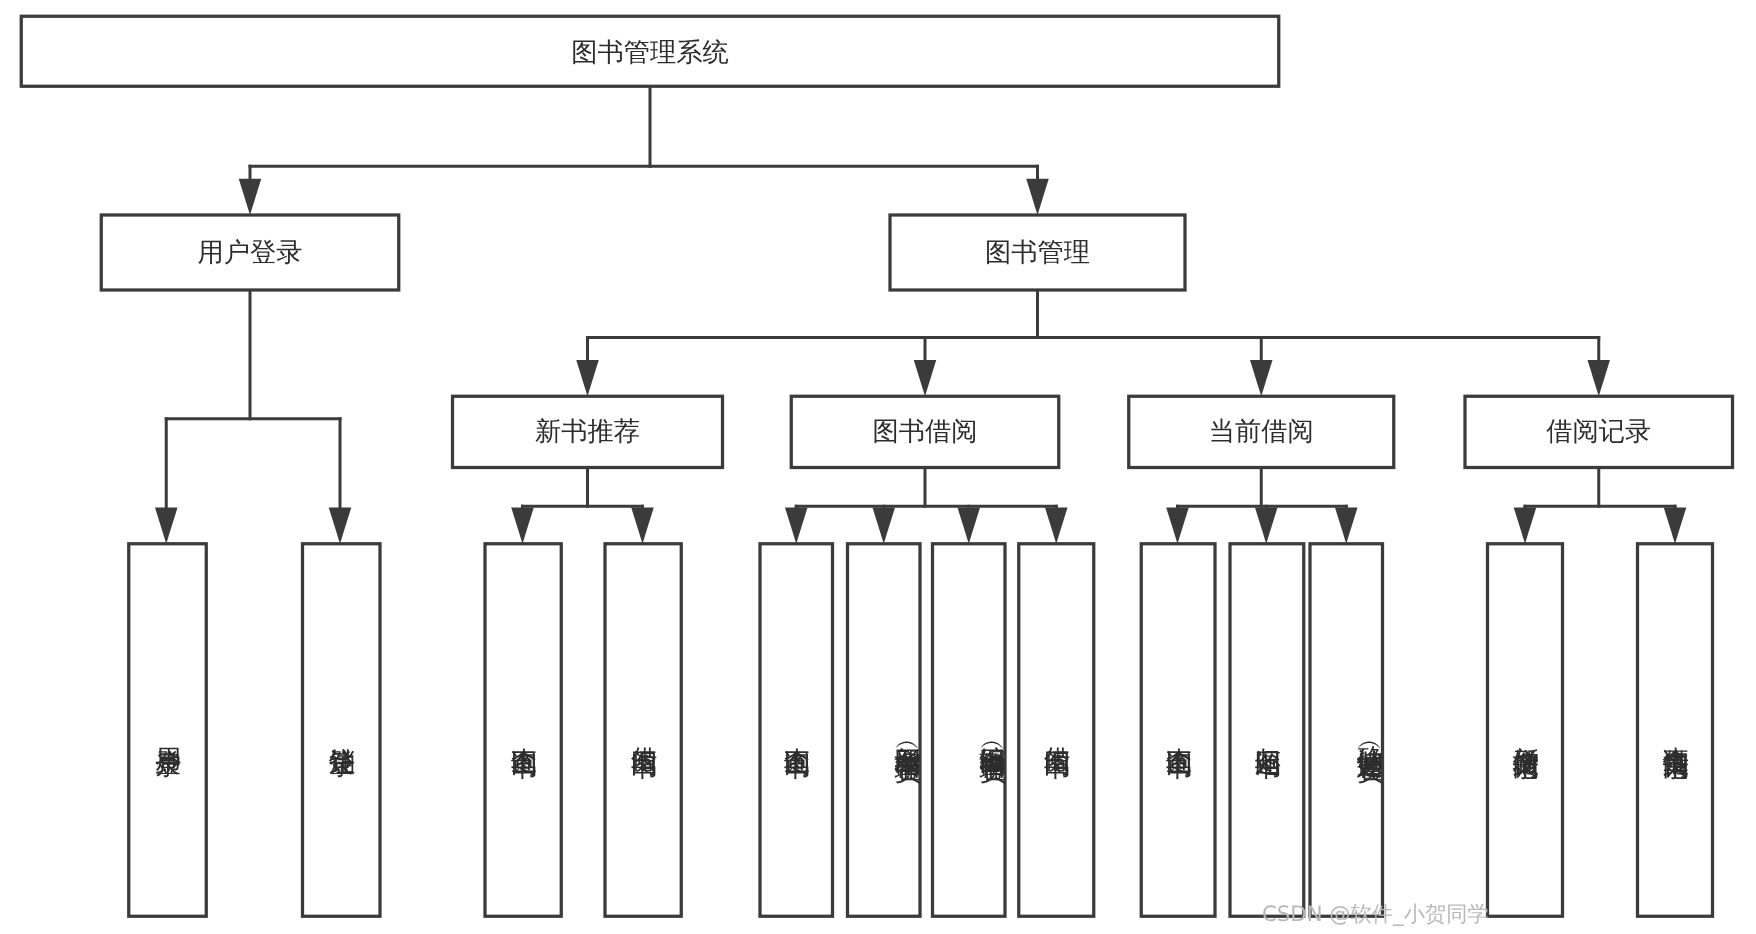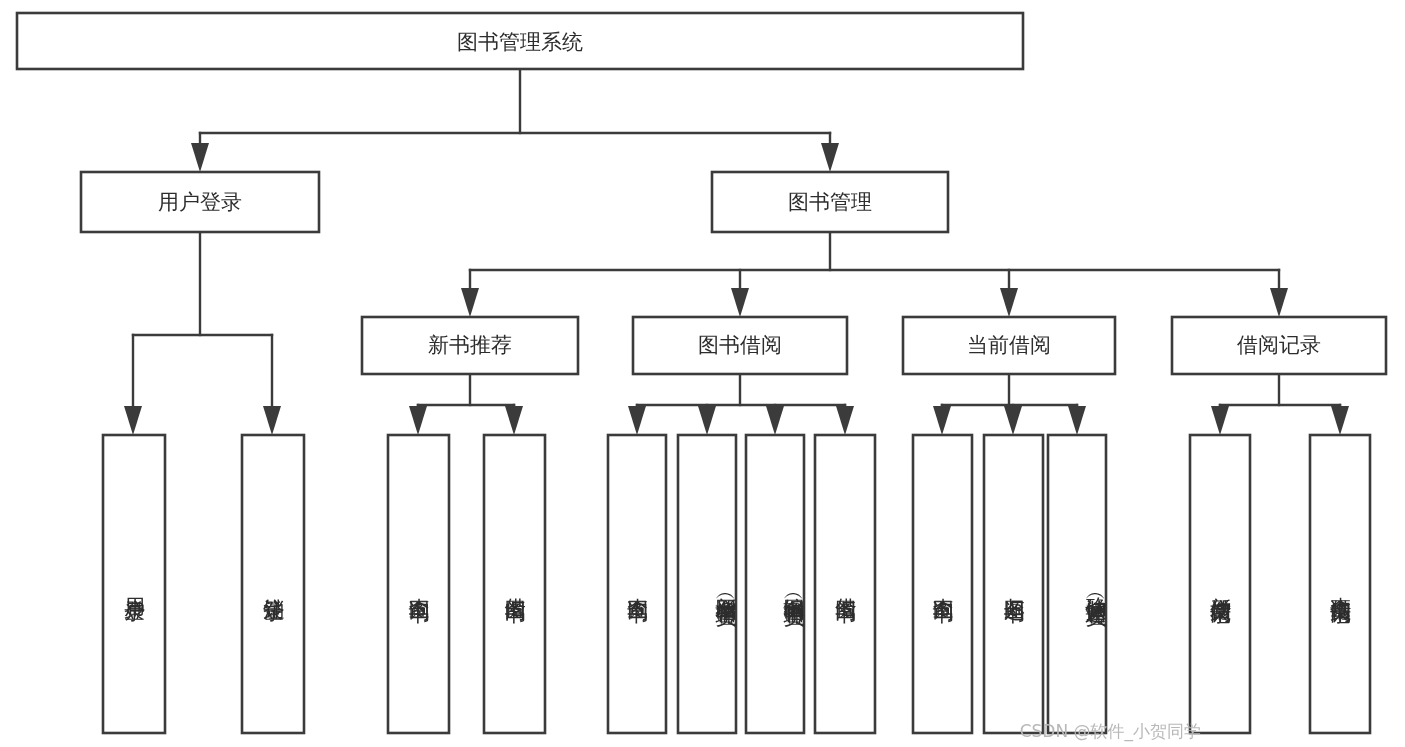--- a/index.html
+++ b/index.html
@@ -55,21 +55,21 @@
     font-family: "DejaVu Sans", "Liberation Sans", sans-serif;
     font-size: 21px;
     line-height: 1.02;
     color: #2d2d2d;
     letter-spacing: 1.5px;
     white-space: nowrap;
     pointer-events: none;
   }
   .watermark {
     position: absolute;
-    right: 0;
+    right: 10px;
     bottom: 4px;
     font-family: "DejaVu Sans", "Liberation Sans", sans-serif;
     font-size: 17px;
     color: #b8b8b8;
     white-space: nowrap;
   }
 </style>
 </head>
 <body>
 

